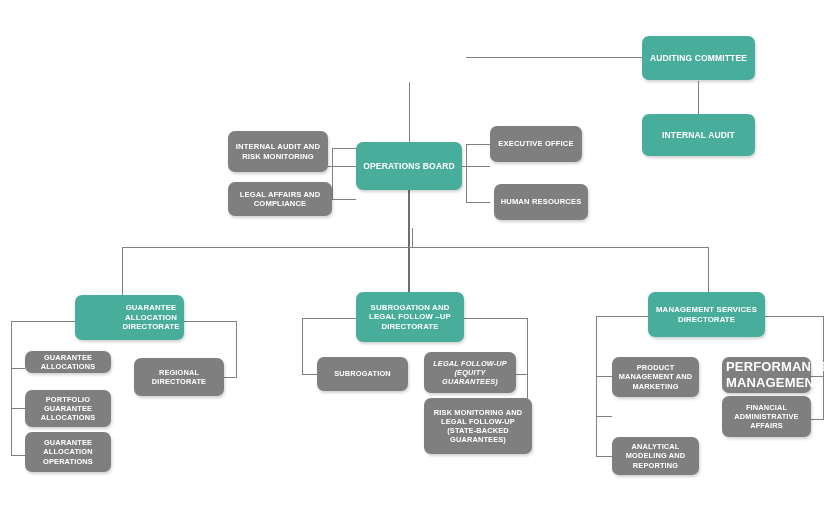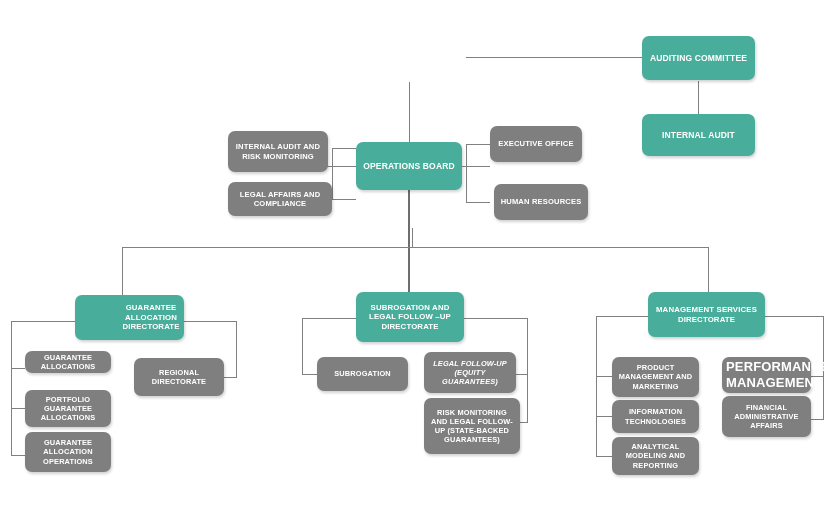--- a/index.html
+++ b/index.html
@@ -159,31 +159,28 @@
   </div>
 
   <div class="node gray" style="left:317px; top:357px; width:91px; height:34px; font-size:7.4px;">
     <span>SUBROGATION</span>
   </div>
 
   <div class="node gray" style="left:424px; top:352px; width:92px; height:41px; font-size:7.4px;font-style:italic;">
     <span>LEGAL FOLLOW-UP (EQUITY GUARANTEES)</span>
   </div>
 
-  <div class="node gray" style="left:424px; top:398px; width:96px; height:56px; font-size:7.4px;">
+  <div class="node gray" style="left:424px; top:398px; width:108px; height:56px; font-size:7.4px;">
     <span>RISK MONITORING AND LEGAL FOLLOW-UP (STATE-BACKED GUARANTEES)</span>
   </div>
 
   <div class="node gray" style="left:612px; top:357px; width:87px; height:40px; font-size:7.4px;justify-content:flex-end;">
     <span>PRODUCT MANAGEMENT AND MARKETING</span>
   </div>
 
-  <div class="node gray" style="left:612px; top:400px; width:87px; height:33px; font-size:7.4px;">
-    <span>INFORMATION TECHNOLOGIES</span>
-  </div>
 
   <div class="node gray" style="left:612px; top:437px; width:87px; height:38px; font-size:7.4px;">
     <span>ANALYTICAL MODELING AND REPORTING</span>
   </div>
 
   <div class="node gray" style="left:722px; top:357px; width:89px; height:36px; font-size:13px;align-items:flex-end;">
     <span>PERFORMANCE MANAGEMENT</span>
   </div>
 
   <div class="node gray" style="left:722px; top:396px; width:89px; height:41px; font-size:7.4px;">

